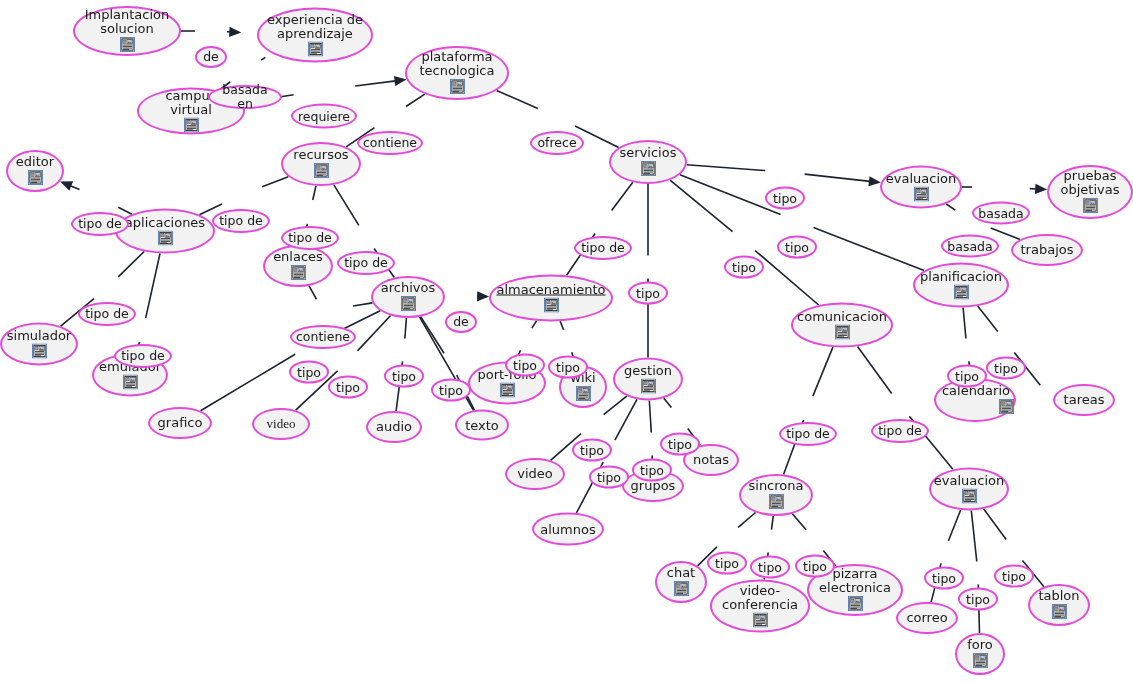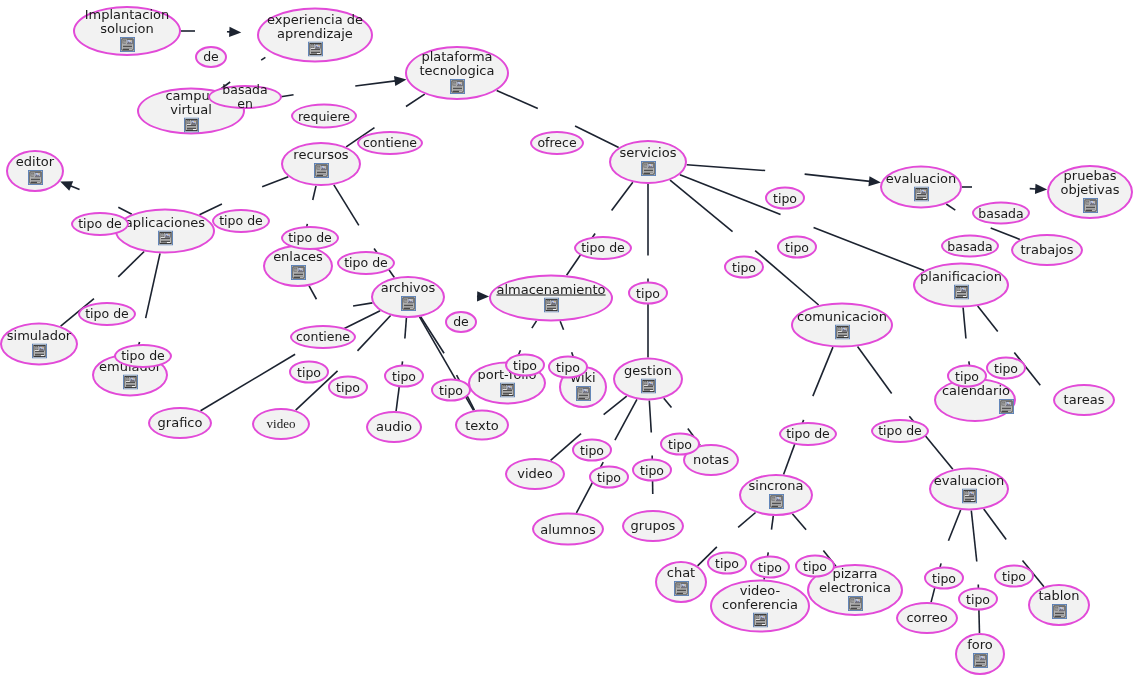--- a/index.html
+++ b/index.html
@@ -601,21 +601,21 @@
       </div>
       <div class="node" style="left: 482px; top: 425px; width: 54px; height: 31px; justify-content: center;">
         <div class="label">texto</div>
       </div>
       <div class="node" style="left: 535px; top: 474px; width: 60px; height: 32px;">
         <div class="label">video</div>
       </div>
       <div class="node" style="left: 711px; top: 460px; width: 56px; height: 32px;">
         <div class="label">notas</div>
       </div>
-      <div class="node" style="left: 653px; top: 526px; width: 62px; height: 32px; text-align: right;">
+      <div class="node" style="left: 653px; top: 486px; width: 62px; height: 32px; text-align: right;">
         <div class="label">grupos</div>
       </div>
       <div class="node" style="left: 568px; top: 529px; width: 72px; height: 33px;">
         <div class="label">alumnos</div>
       </div>
       <div class="node has-icon" style="left: 776px; top: 495px; width: 74px; height: 42px;">
         <div class="label">sincrona</div>
         <span>
           <svg class="doc-icon" viewBox="0 0 16 16" xmlns="http://www.w3.org/2000/svg">
             <rect x="0.5" y="0.5" width="15" height="15" fill="#f4f3ef" stroke="#5a7fb5" stroke-width="1"></rect>

